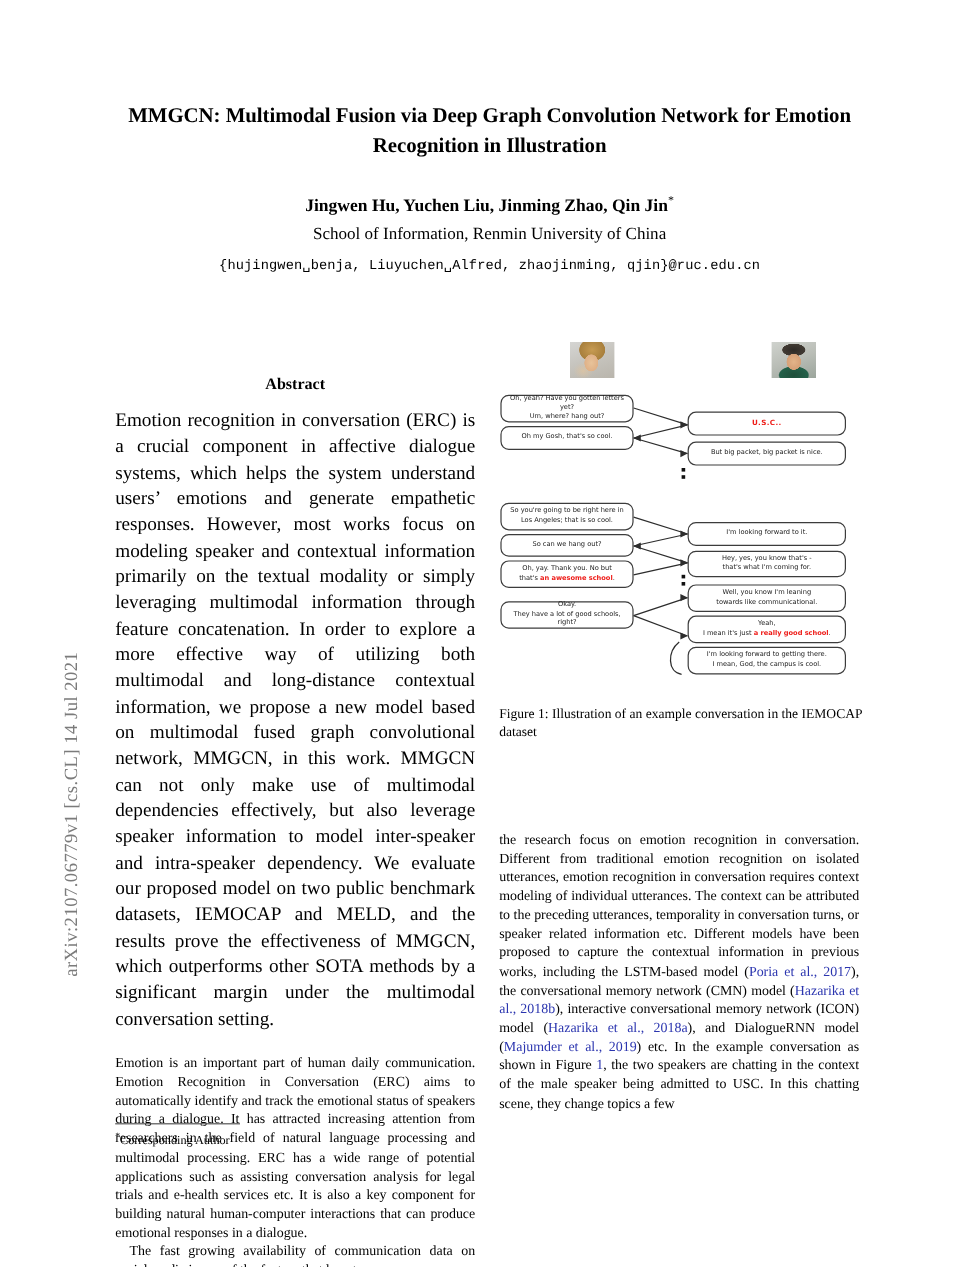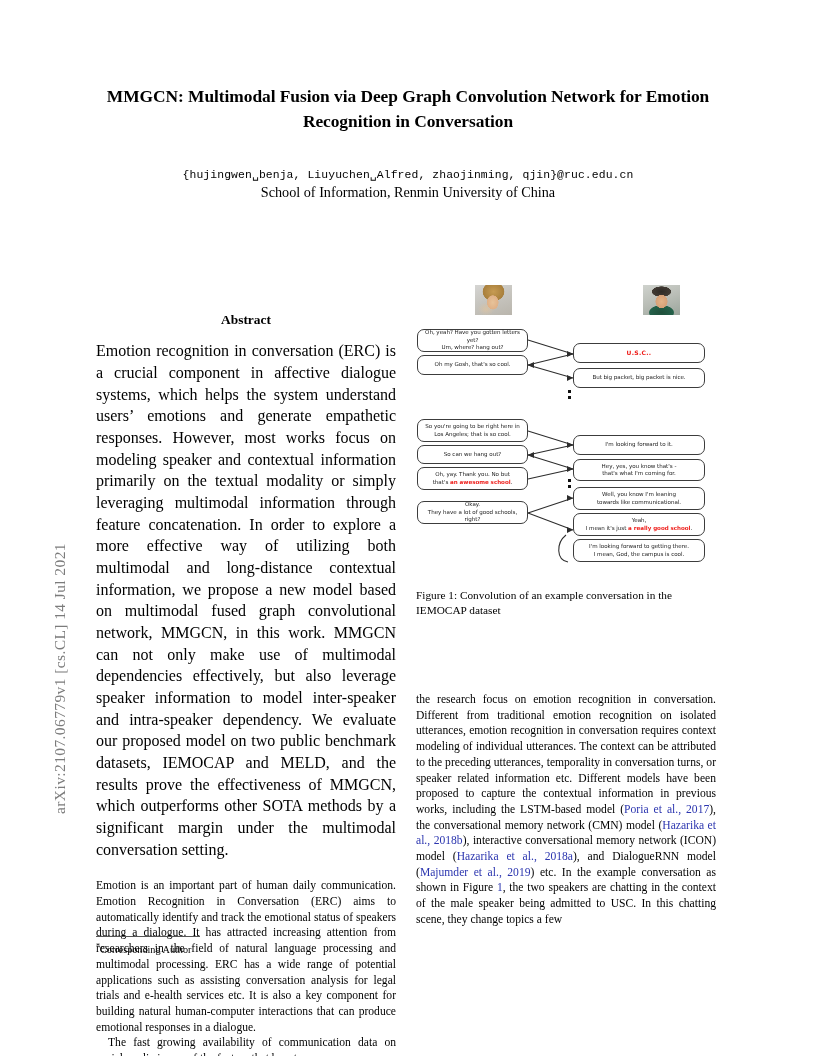--- a/index.html
+++ b/index.html
@@ -201,26 +201,27 @@
     line-height: 1.33;
     text-align: left;
   }
 </style>
 </head>
 <body>
 
 <div id="arxiv-stamp">arXiv:2107.06779v1  [cs.CL]  14 Jul 2021</div>
 
 <div id="title-block">
-  <h1 id="paper-title">MMGCN: Multimodal Fusion via Deep Graph Convolution Network for Emotion Recognition in Conversation</h1>
+  <h1 id="paper-title">MMGCN: Multimodal Fusion via Deep Graph Convolution Network for Emotion Recognition in Illustration</h1>
 </div>
 
 <div id="author-block">
+  <div id="author-names"><span>Jingwen Hu, Yuchen Liu, Jinming Zhao, Qin Jin</span><span class="star">*</span></div>
+  <div id="affiliation">School of Information, Renmin University of China</div>
   <div id="emails">{hujingwen␣benja, Liuyuchen␣Alfred, zhaojinming, qjin}@ruc.edu.cn</div>
-  <div id="affiliation">School of Information, Renmin University of China</div>
 </div>
 
 <div class="col" id="col-left">
   <div class="abstract-heading">Abstract</div>
   <p class="abstract-body">Emotion recognition in conversation (ERC) is a crucial component in affective dialogue systems, which helps the system understand users’ emotions and generate empathetic responses. However, most works focus on modeling speaker and contextual information primarily on the textual modality or simply leveraging multimodal information through feature concatenation. In order to explore a more effective way of utilizing both multimodal and long-distance contextual information, we propose a new model based on multimodal fused graph convolutional network, MMGCN, in this work. MMGCN can not only make use of multimodal dependencies effectively, but also leverage speaker information to model inter-speaker and intra-speaker dependency. We evaluate our proposed model on two public benchmark datasets, IEMOCAP and MELD, and the results prove the effectiveness of MMGCN, which outperforms other SOTA methods by a significant margin under the multimodal conversation setting.</p>
 
   <div style="height:18px"></div>
 
   <p class="body-para">Emotion is an important part of human daily communication. Emotion Recognition in Conversation (ERC) aims to automatically identify and track the emotional status of speakers during a dialogue. It has attracted increasing attention from researchers in the field of natural language processing and multimodal processing. ERC has a wide range of potential applications such as assisting conversation analysis for legal trials and e-health services etc. It is also a key component for building natural human-computer interactions that can produce emotional responses in a dialogue.</p>
   <p class="body-para">The fast growing availability of communication data on social media is one of the factors that boost</p>
@@ -305,17 +306,17 @@
   <div class="dots" style="left:152px; top:105px;">
     <i></i>
       <i></i>
   </div>
   <div class="dots" style="left:152px; top:194px;">
     <i></i>
       <i></i>
   </div>
 </div>
 
-<div id="figure-caption">Figure 1: Convolution of an example conversation in the IEMOCAP dataset</div>
+<div id="figure-caption">Figure 1: Illustration of an example conversation in the IEMOCAP dataset</div>
 
 <div class="col" id="col-right" style="top:657px; height:330px;">
   <p class="body-para"><span>the research focus on emotion recognition in conversation. Different from traditional emotion recognition on isolated utterances, emotion recognition in conversation requires context modeling of individual utterances. The context can be attributed to the preceding utterances, temporality in conversation turns, or speaker related information etc. Different models have been proposed to capture the contextual information in previous works, including the LSTM-based model (</span><span class="cite">Poria et al., 2017</span><span>), the conversational memory network (CMN) model (</span><span class="cite">Hazarika et al., 2018b</span><span>), interactive conversational memory network (ICON) model (</span><span class="cite">Hazarika et al., 2018a</span><span>), and DialogueRNN model (</span><span class="cite">Majumder et al., 2019</span><span>) etc. In the example conversation as shown in Figure </span><span class="cite">1</span><span>, the two speakers are chatting in the context of the male speaker being admitted to USC. In this chatting scene, they change topics a few</span></p>
 </div>
 
 </body></html>

